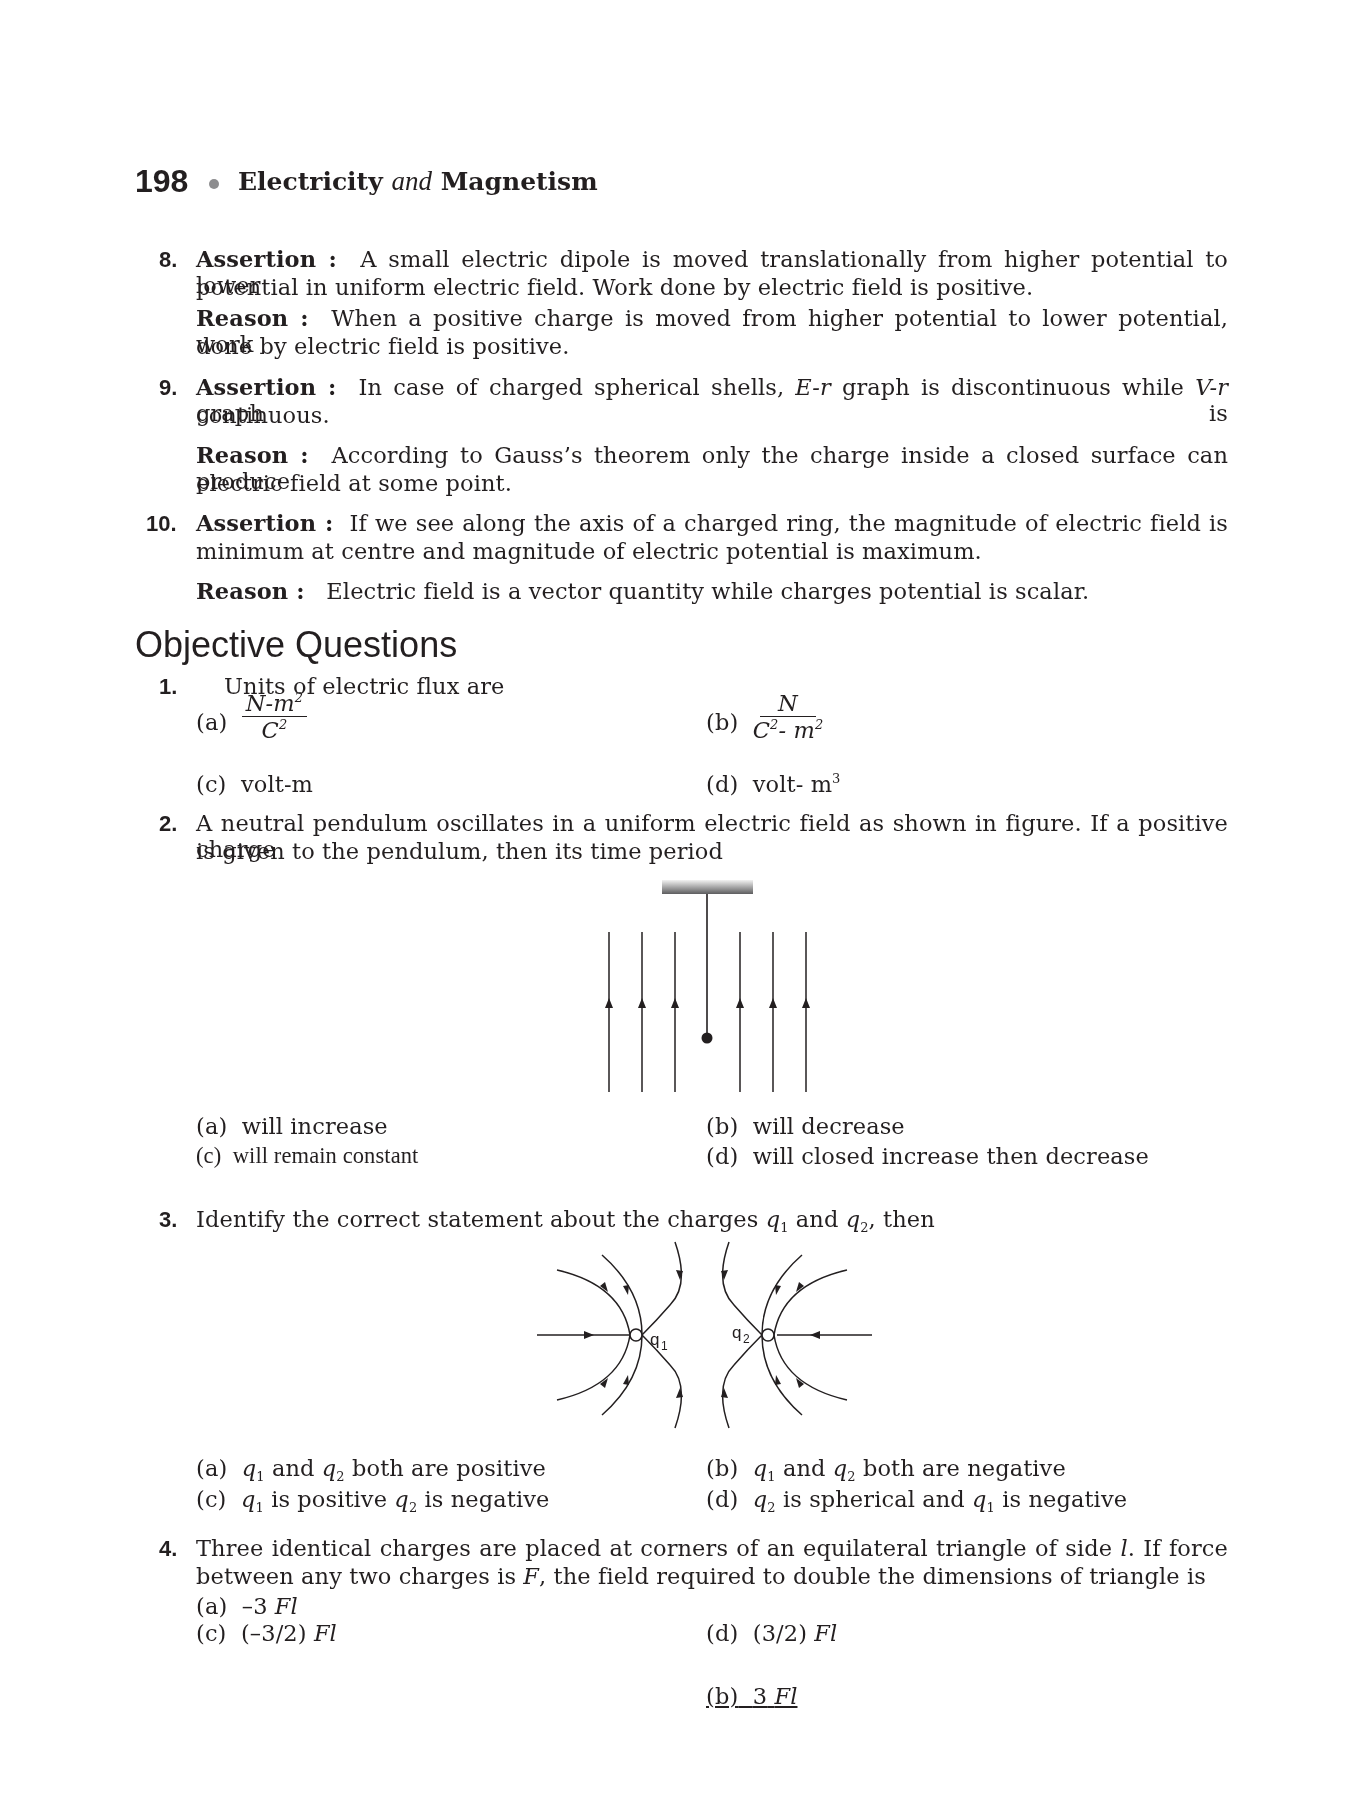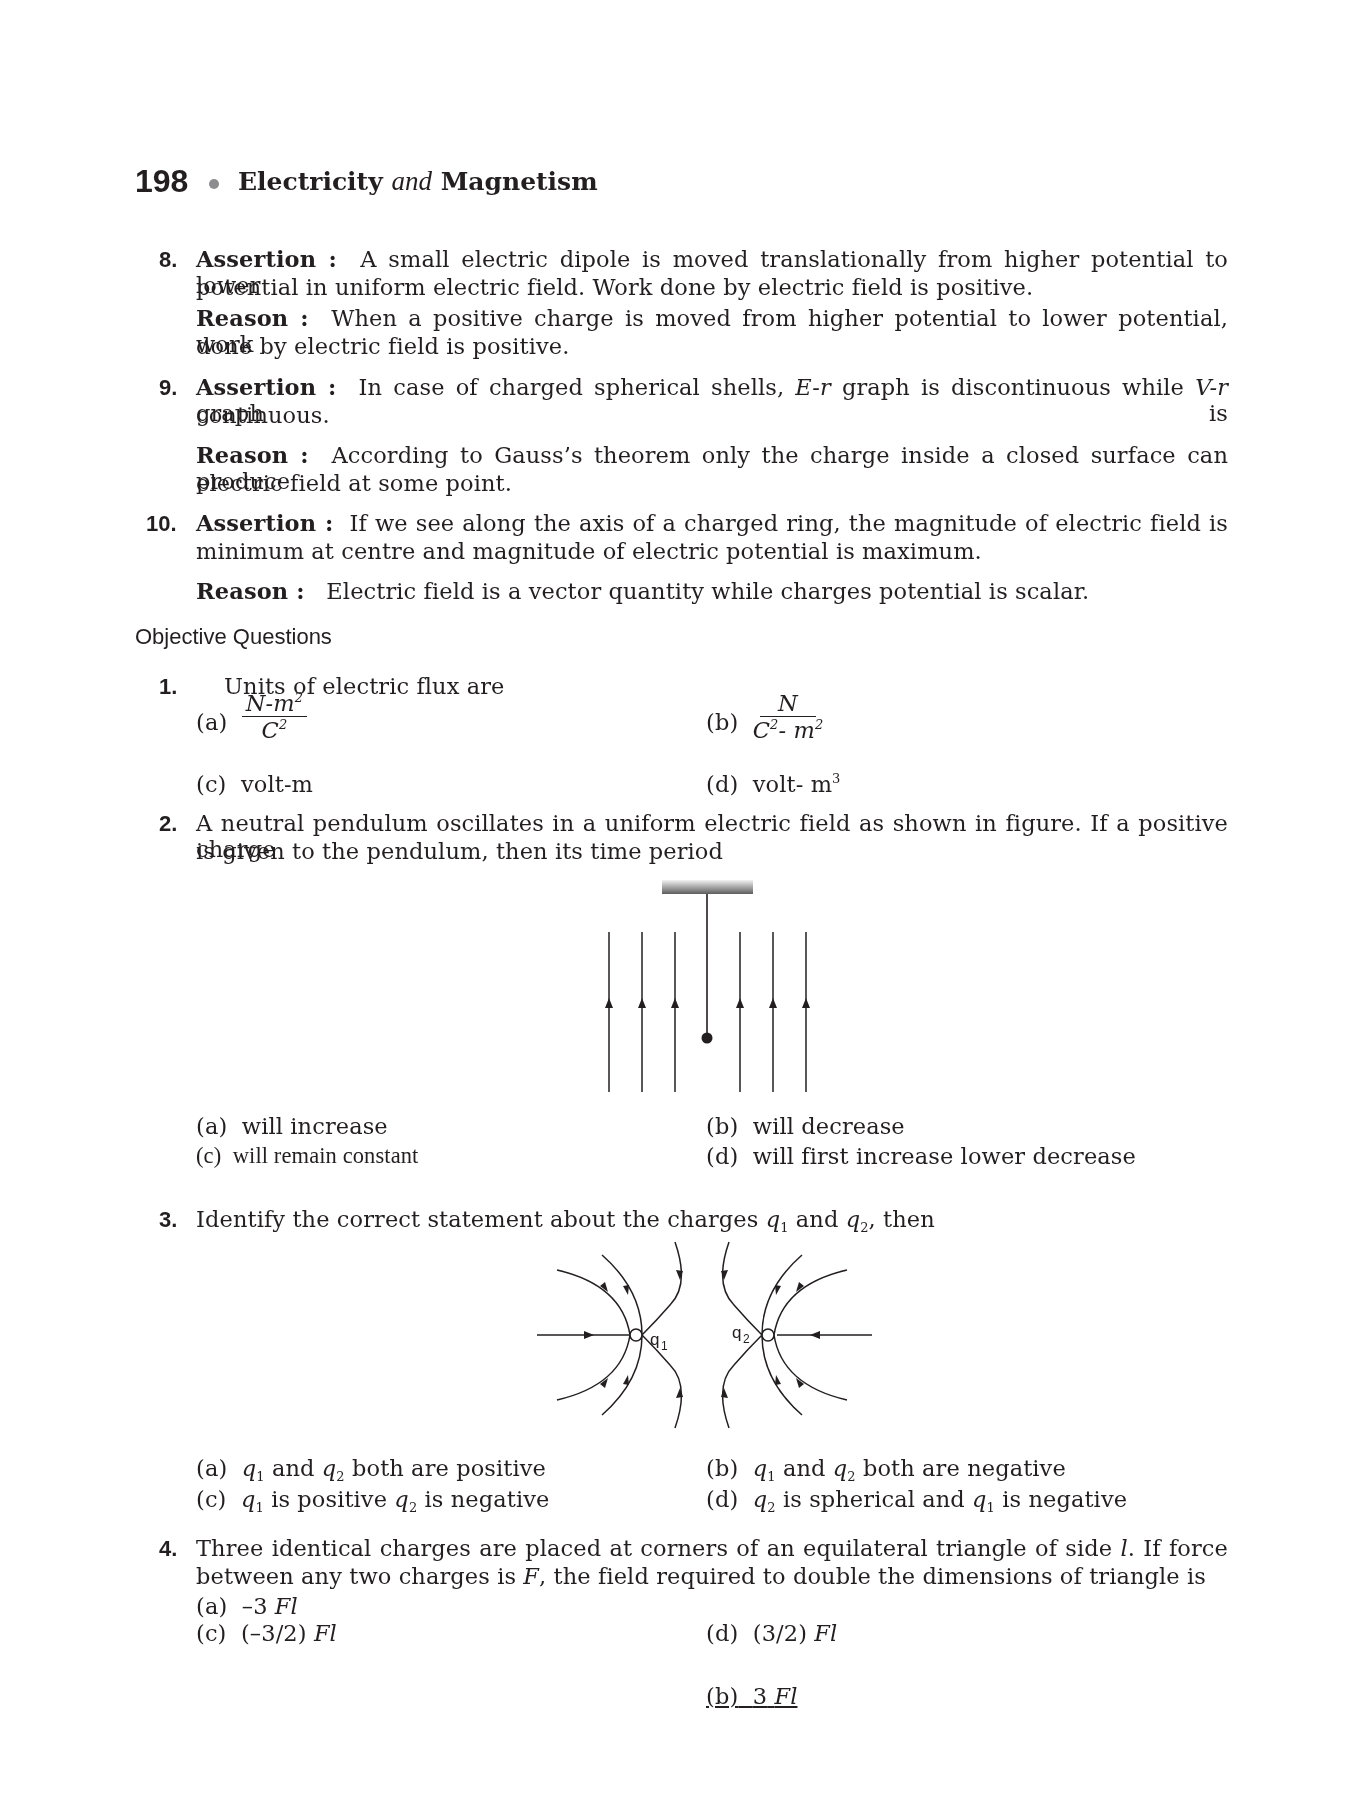--- a/index.html
+++ b/index.html
@@ -8,21 +8,21 @@
   .abs { position: absolute; white-space: nowrap; }
   .txt { font-size: 22.5px; letter-spacing: 0.1px; }
   .just { white-space: normal; text-align: justify; text-align-last: justify; }
   .num { font-family: "Liberation Sans", "DejaVu Sans", sans-serif; font-weight: bold; font-size: 22px; }
   b.lbl { font-weight: bold; }
   i { font-style: italic; }
   .header-num { font-family: "Liberation Sans", sans-serif; font-weight: bold; font-size: 32px; color: #231f20; }
   .header-dot { width: 10px; height: 10px; border-radius: 50%; background: #8d8d8f; }
   .header-title { font-family: "DejaVu Serif", "Liberation Serif", serif; font-weight: bold; font-size: 25px; }
   .header-title i { font-weight: normal; font-family: "Liberation Serif", serif; font-size: 27px; }
-  .section-title { font-family: "Liberation Sans", sans-serif; font-size: 22px; color: #231f20; }
+  .section-title { font-family: "Liberation Sans", sans-serif; font-size: 36px; color: #231f20; }
   .frac { display: inline-flex; flex-direction: column; align-items: center; vertical-align: middle; font-style: italic; }
   .frac .top { border-bottom: 1.3px solid #231f20; padding: 0 4px 1px 4px; line-height: 24px; }
   .frac .bot { line-height: 24px; padding-top: 1px; }
   sup { font-size: 13px; vertical-align: 9px; line-height: 0; }
   sub { font-size: 13px; vertical-align: -5px; line-height: 0; }
   svg { position: absolute; overflow: visible; }
 </style>
 </head>
 <body>
 
@@ -136,21 +136,21 @@
   <div class="abs txt" style="left:196px; top:1113px;">
     <span>(a)</span>&nbsp; <span>will increase</span>
   </div>
   <div class="abs txt" style="left:706px; top:1113px;">
     <span>(b)</span>&nbsp; <span>will decrease</span>
   </div>
   <div class="abs txt" style="left:196px; top:1143px;font-family:Liberation Serif, serif;">
     <span>(c)</span>&nbsp; <span>will remain constant</span>
   </div>
   <div class="abs txt" style="left:706px; top:1143px;">
-    <span>(d)</span>&nbsp; <span>will first increase lower decrease</span>
+    <span>(d)</span>&nbsp; <span>will closed increase then decrease</span>
   </div>
 </div>
 
 <div>
   <div class="abs num" style="left:159px; top:1207px;">3.</div>
   <div class="abs txt" style="left:196px; top:1206px;">
     <span>Identify the correct statement about the charges</span>
     <i>q</i><sub>1</sub>
     <span>and</span>
     <i>q</i><sub>2</sub><span>, then</span>

